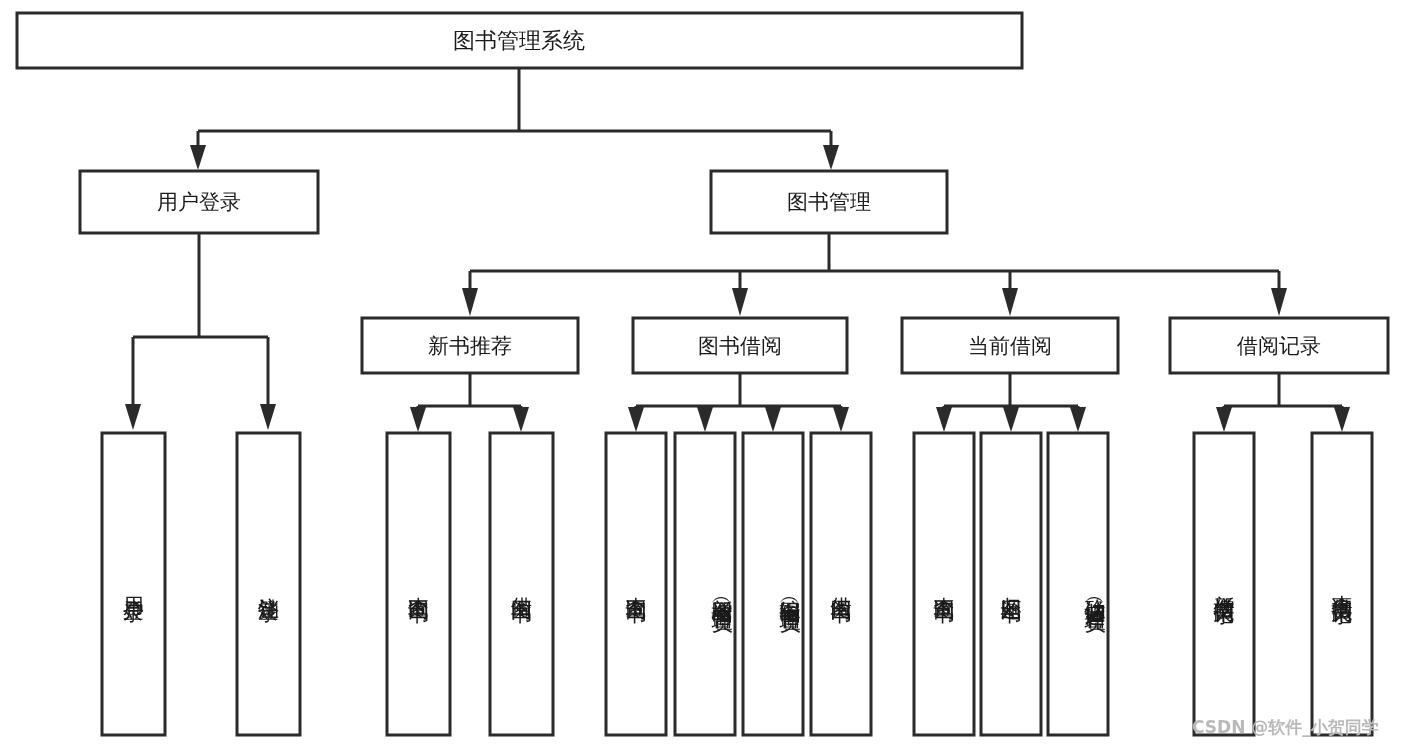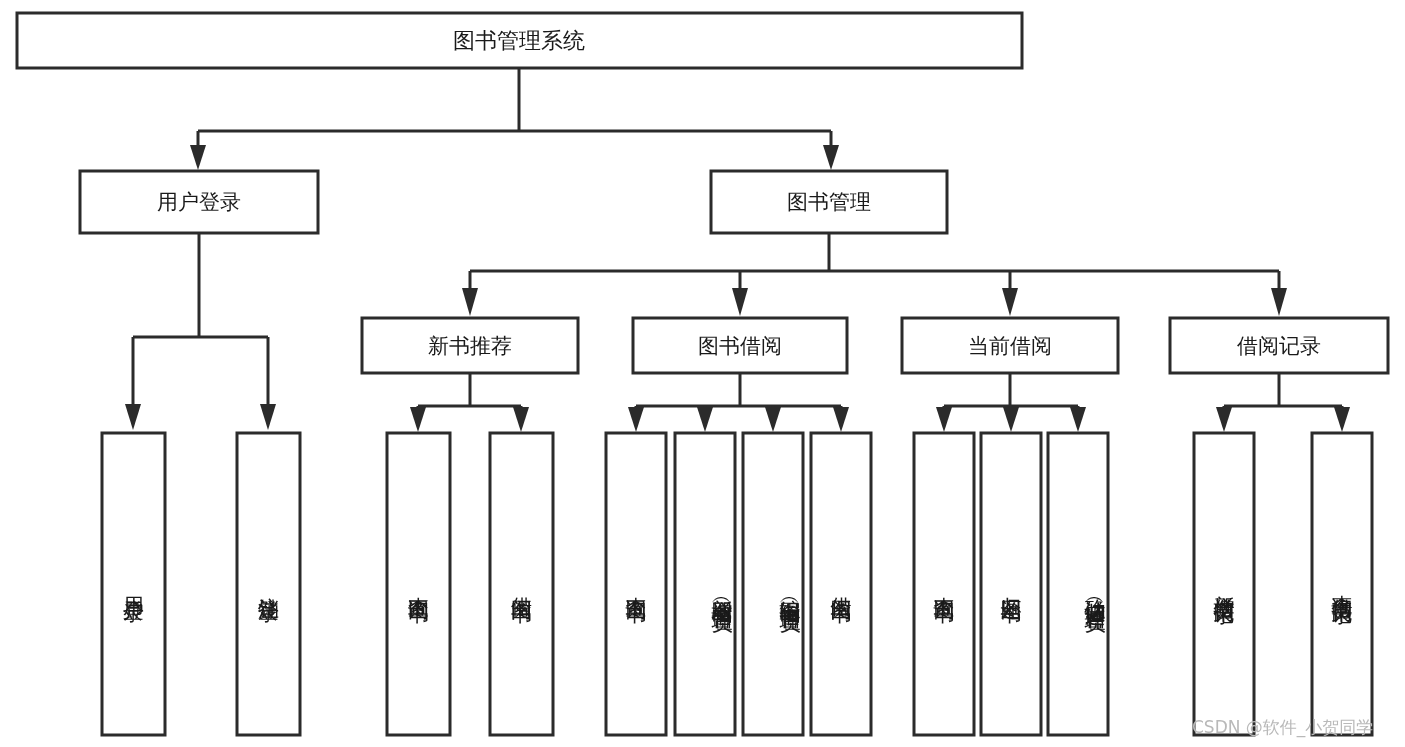--- a/index.html
+++ b/index.html
@@ -69,20 +69,21 @@
     text-align: center;
     white-space: nowrap;
     pointer-events: none;
   }
   .watermark {
     position: absolute;
     font-family: "DejaVu Sans", "Liberation Sans", sans-serif;
     font-size: 17px;
     color: #b9b9b9;
     white-space: nowrap;
+    font-weight: bold;
   }
 </style>
 </head>
 <body>
 
 <div id="diagram-root">
 
   <svg class="diagram-canvas" viewBox="0 0 1405 747" xmlns="http://www.w3.org/2000/svg">
 
     <g>

